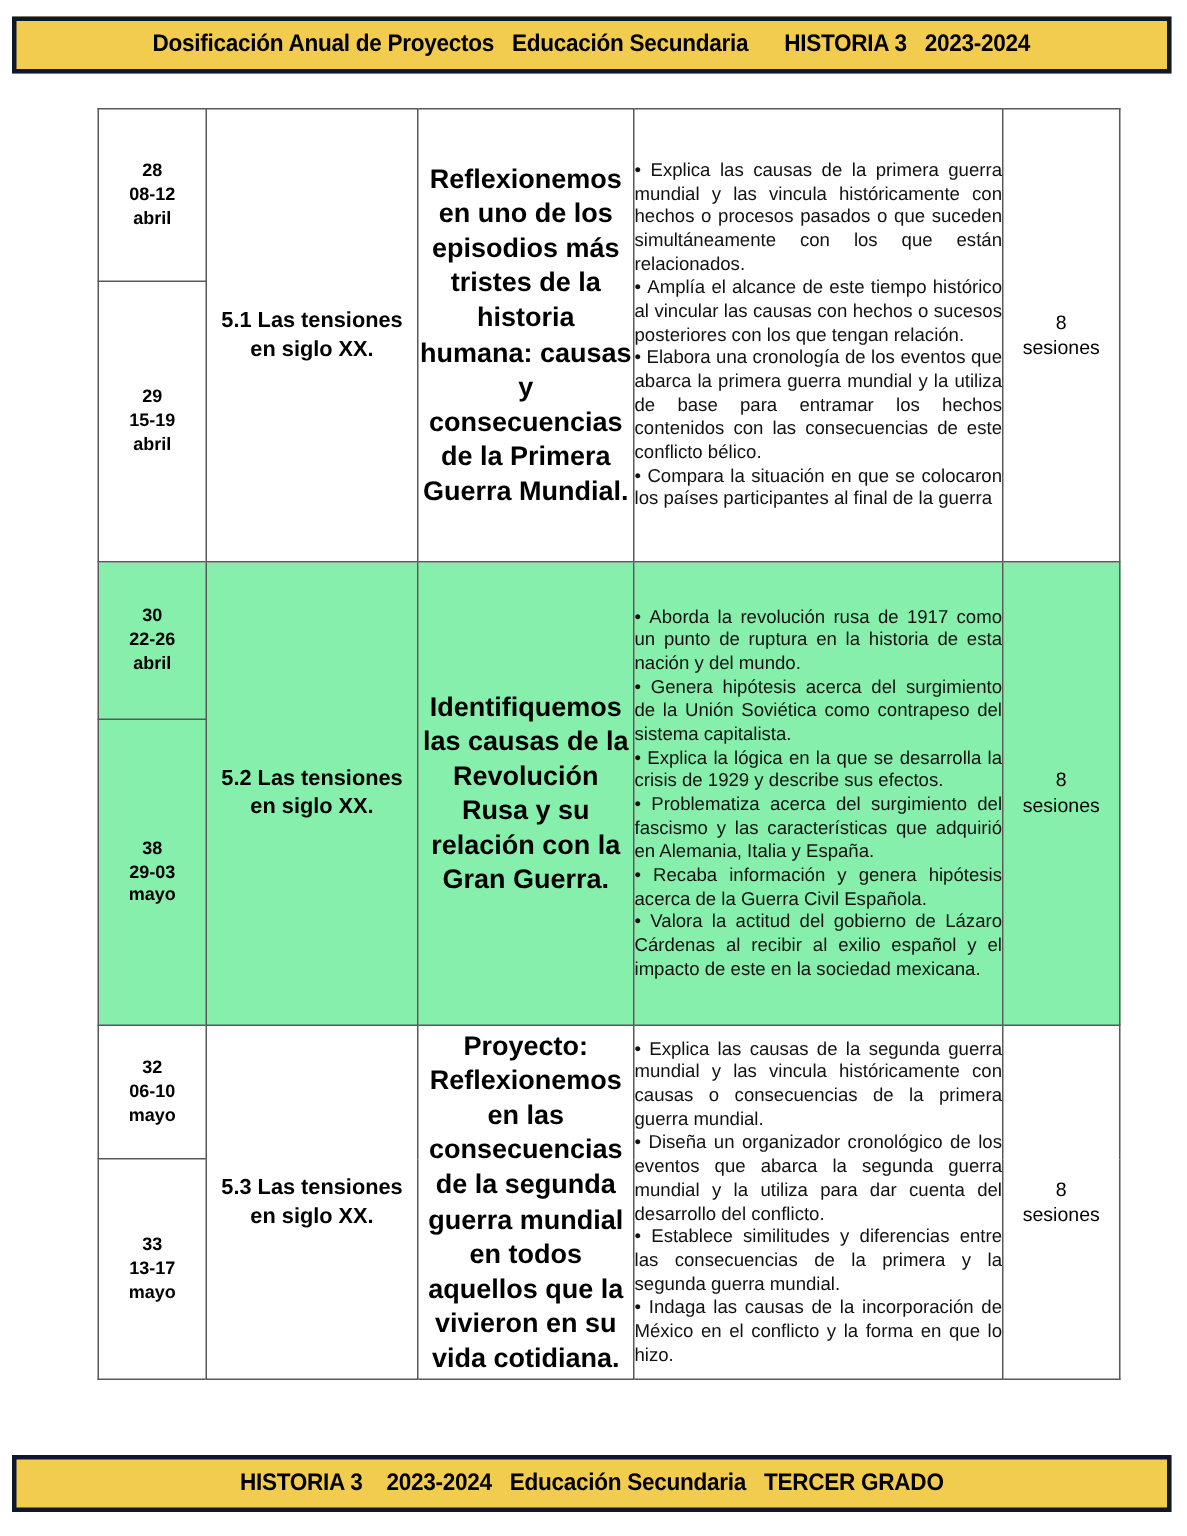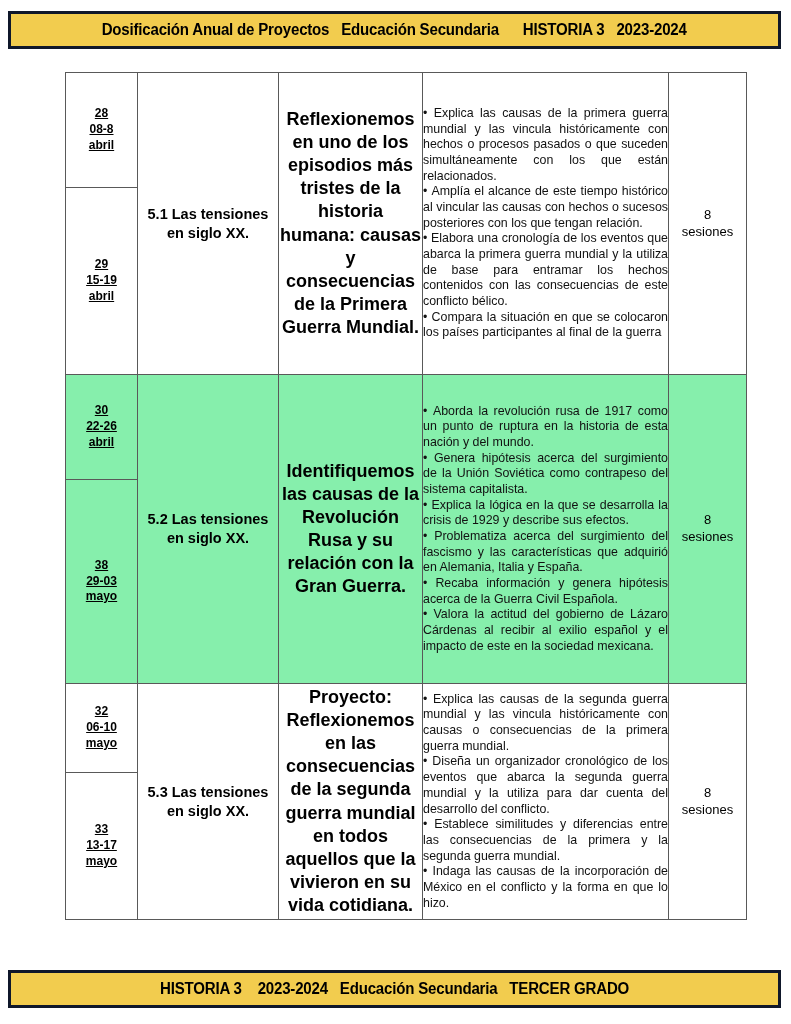--- a/index.html
+++ b/index.html
@@ -64,21 +64,20 @@
   .col-body   { width: 246px; }
   .col-sess   { width: 78px; }
 
   .week-cell {
     text-align: center;
     font-weight: bold;
     font-size: 12px;
     line-height: 1.32;
     color: #000;
     padding: 4px 2px;
-    text-decoration: underline;
   }
   .unit-cell, .title-cell {
     text-align: center;
     font-weight: bold;
     font-size: 14.5px;
     line-height: 1.28;
     color: #000;
     padding: 4px 8px;
   }
   .title-cell { font-size: 18px; padding: 4px 6px; }
@@ -128,21 +127,21 @@
       <col class="col-unit">
       <col class="col-title">
       <col class="col-body">
       <col class="col-sess">
   </colgroup>
   <tbody>
 
     <tr>
       <td class="week-cell" rowspan="1" style="height:114px;">
         <div>28</div>
-        <div>08-8</div>
+        <div>08-12</div>
         <div>abril</div>
       </td>
       <td class="unit-cell" rowspan="2">5.1 Las tensiones en siglo XX.</td>
       <td class="title-cell" rowspan="2">Reflexionemos en uno de los episodios más tristes de la historia humana: causas y consecuencias de la Primera Guerra Mundial.</td>
       <td class="body-cell" rowspan="2">
         <ul>
           <li>Explica las causas de la primera guerra mundial y las vincula históricamente con hechos o procesos pasados o que suceden simultáneamente con los que están relacionados.</li>
           <li>Amplía el alcance de este tiempo histórico al vincular las causas con hechos o sucesos posteriores con los que tengan relación.</li>
           <li>Elabora una cronología de los eventos que abarca la primera guerra mundial y la utiliza de base para entramar los hechos contenidos con las consecuencias de este conflicto bélico.</li>
           <li>Compara la situación en que se colocaron los países participantes al final de la guerra</li>

